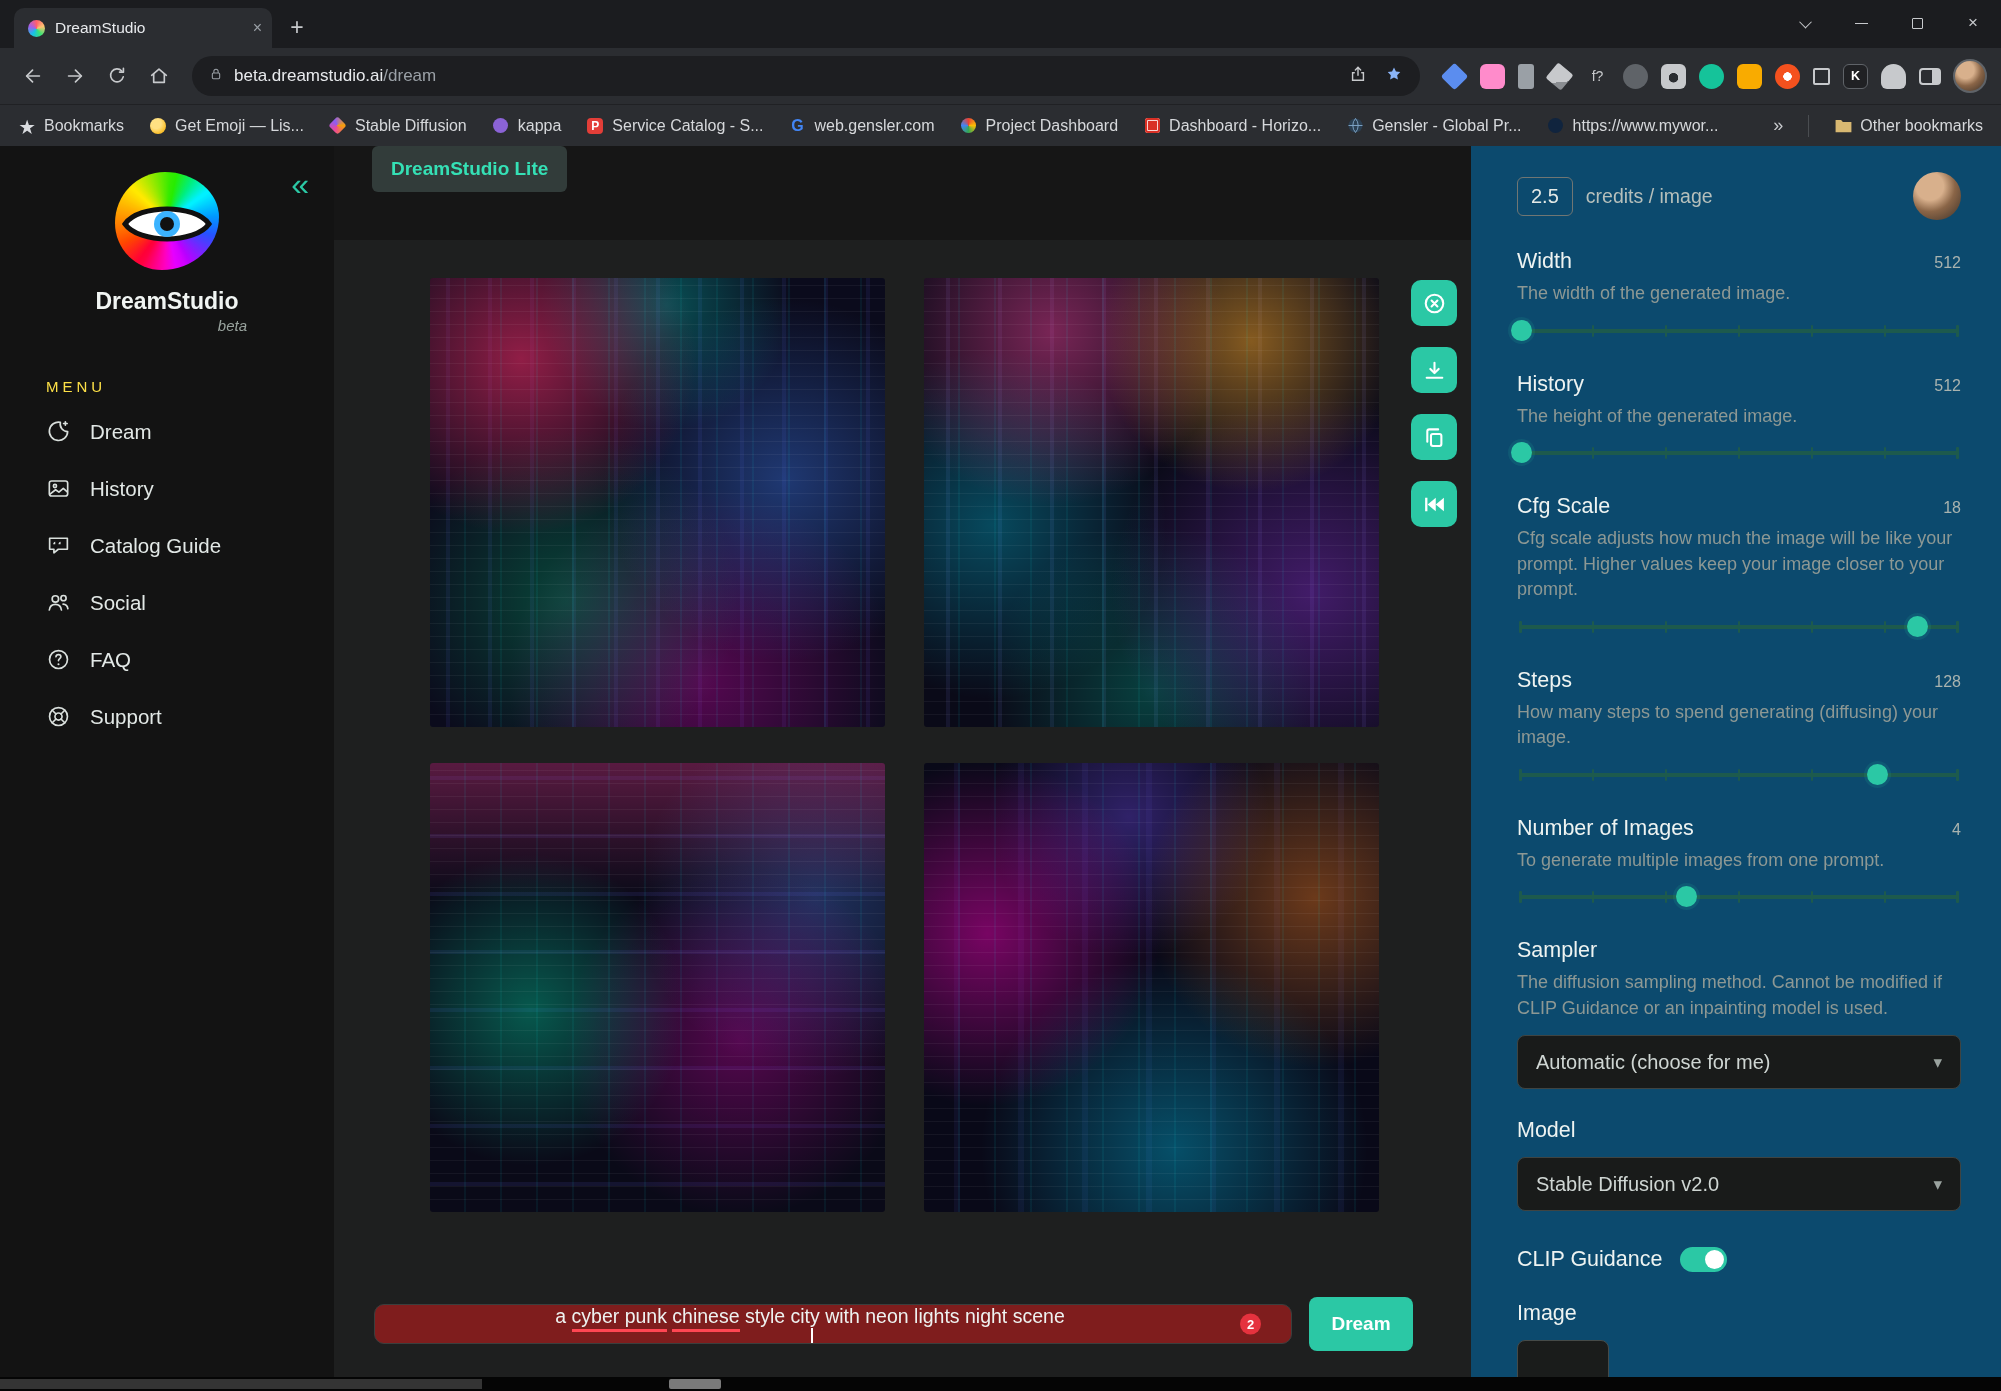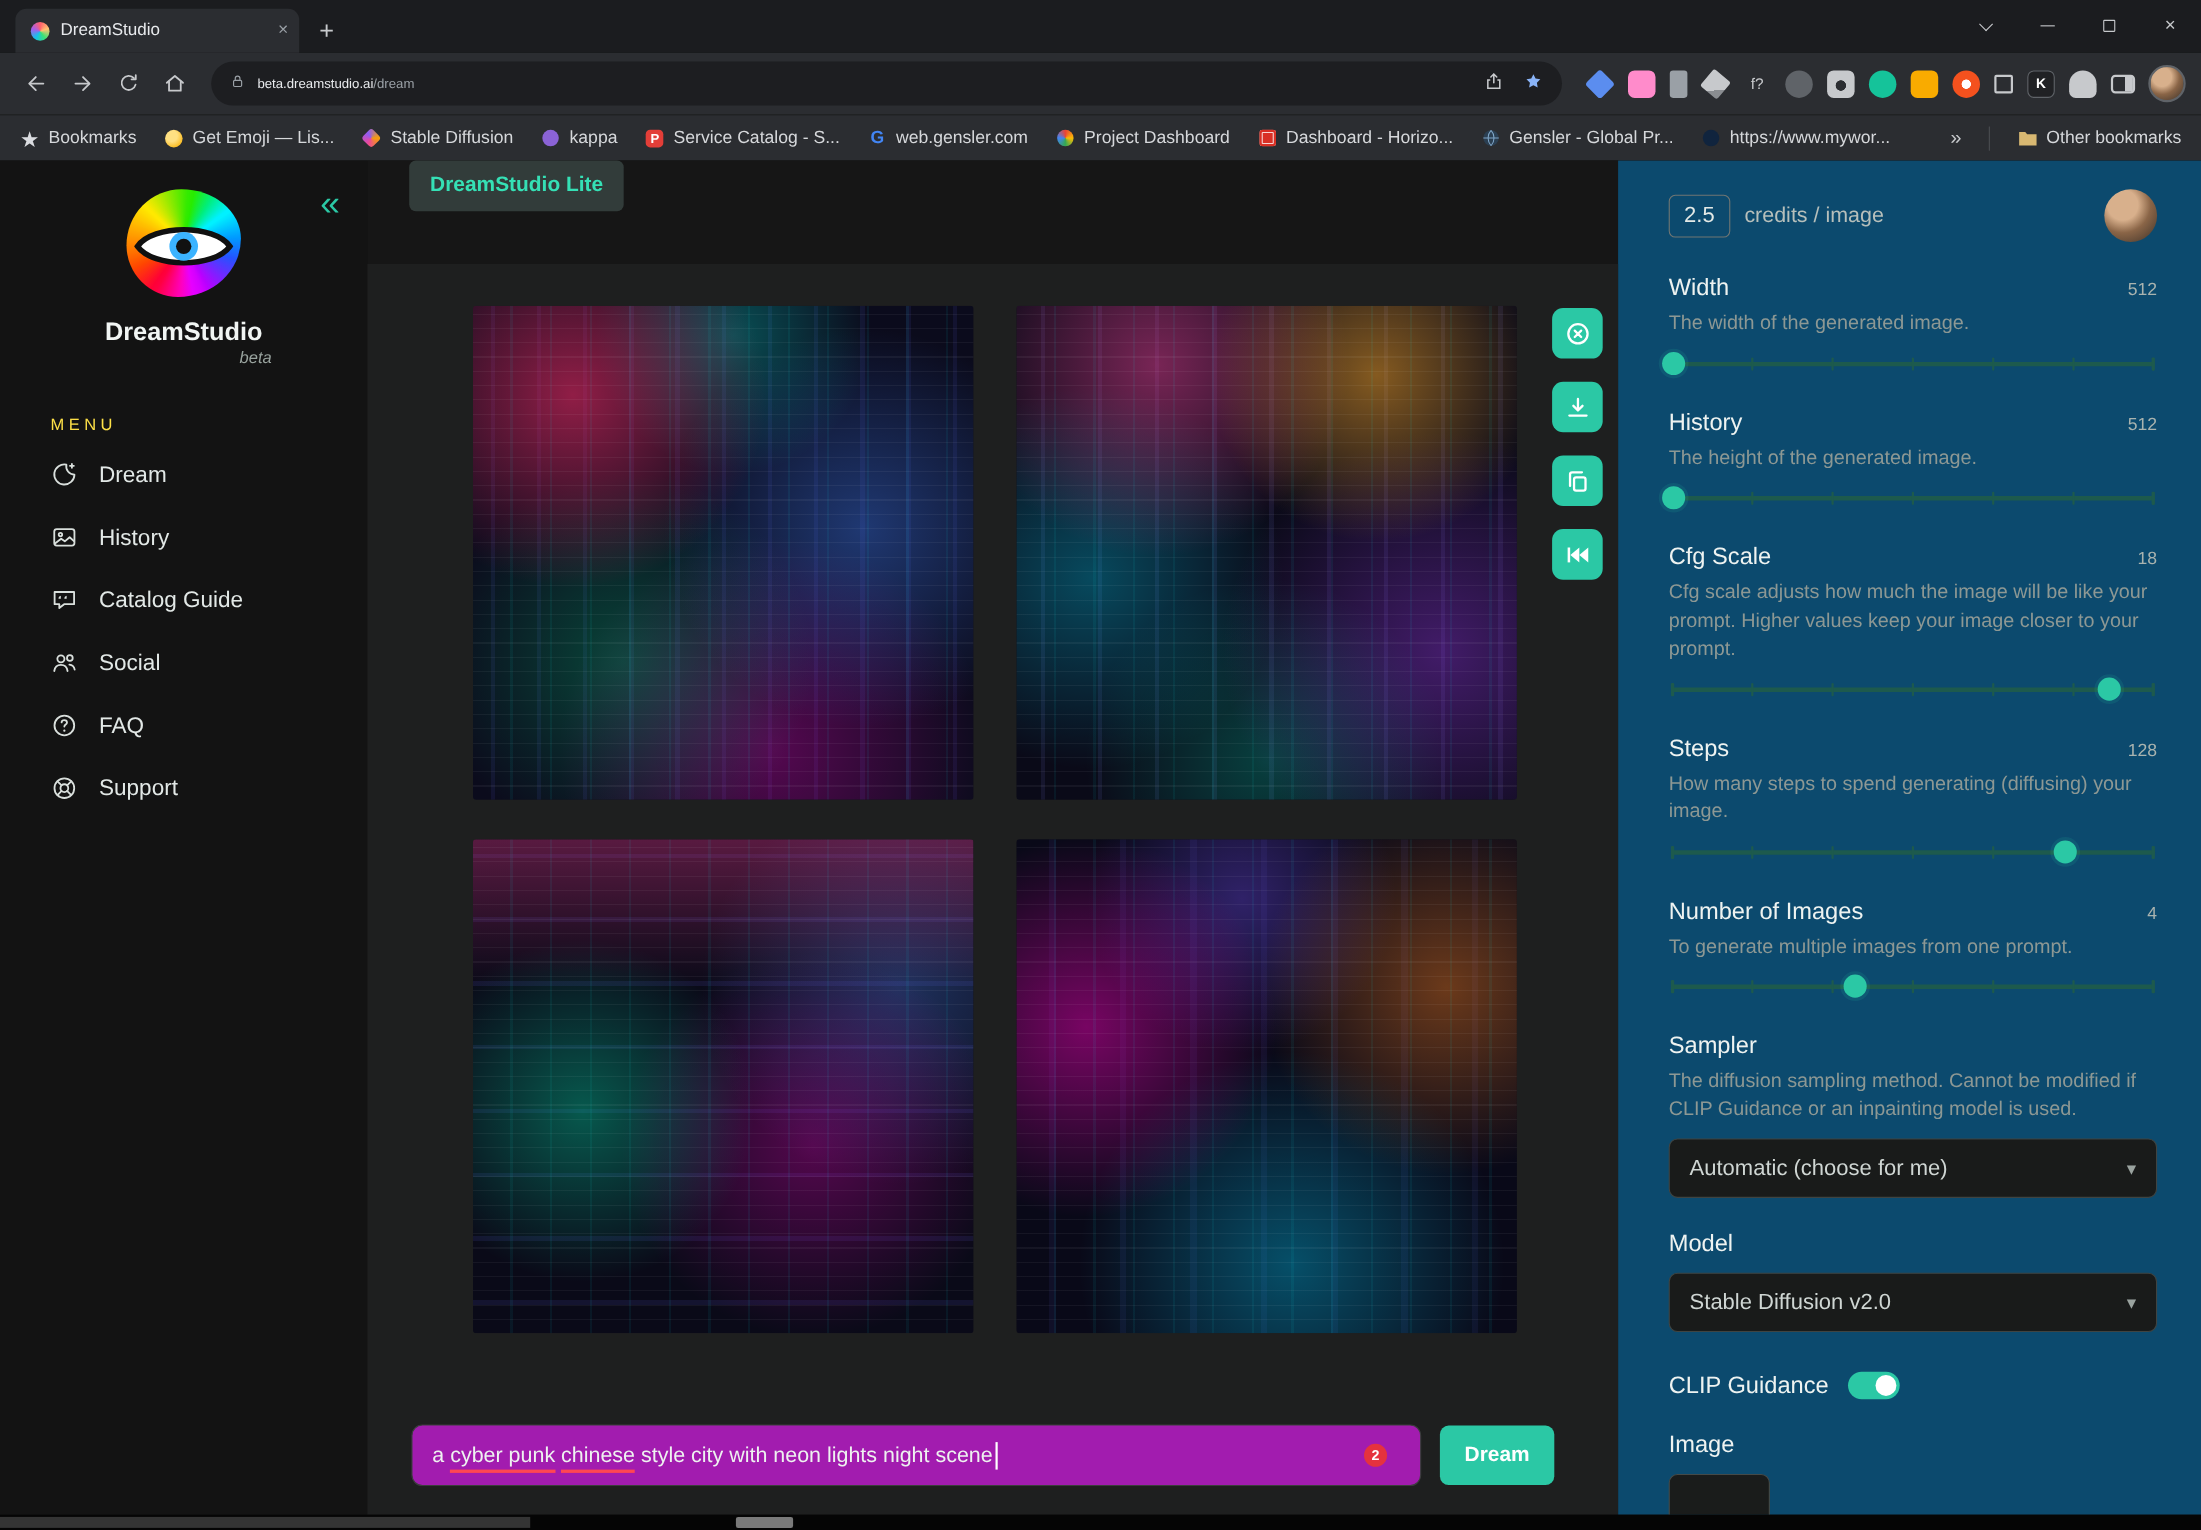--- a/index.html
+++ b/index.html
@@ -20,21 +20,21 @@
   .winbtn { width:56px; height:46px; display:grid; place-items:center; color:#c7c9cc; font-size:17px; }
   .chev-down { width:9px; height:9px; border-right:1.6px solid #c7c9cc; border-bottom:1.6px solid #c7c9cc; transform:rotate(45deg) translate(-1px,-1px); }
   .min-glyph { width:13px; border-top:1.6px solid #c7c9cc; }
   .max-glyph { width:11px; height:11px; border:1.4px solid #c7c9cc; border-radius:1px; }
 
   .toolbar { height:56px; background:var(--chrome2); display:flex; align-items:center; padding:0 14px 0 14px; gap:4px; }
   .navbtn { width:38px; height:38px; display:grid; place-items:center; color:#c7c9cc; flex:none; }
   .navbtn svg { width:22px; height:22px; stroke:#c7c9cc; stroke-width:1.8; fill:none; stroke-linecap:round; stroke-linejoin:round; }
   .addressbar { flex:1; min-width:0; height:40px; background:var(--pill); border-radius:20px; display:flex; align-items:center; padding:0 16px; margin:0 10px; gap:10px; }
   .lock-icon svg { width:16px; height:16px; stroke:var(--muted); stroke-width:1.6; fill:none; }
-  .url { font-size:12px; white-space:nowrap; overflow:hidden; }
+  .url { font-size:17px; white-space:nowrap; overflow:hidden; }
   .url-host { color:#e8eaed; } .url-path { color:var(--muted); }
   .pill-icons { margin-left:auto; display:flex; gap:16px; align-items:center; }
   .pill-icons svg { width:20px; height:20px; stroke:#c7c9cc; stroke-width:1.7; fill:none; stroke-linecap:round; }
   .star-fill svg { stroke:none; }
   .extrow { display:flex; align-items:center; gap:13px; margin:0 8px; }
   .ext { width:25px; height:25px; border-radius:6px; display:grid; place-items:center; font-size:12.5px; font-weight:700; color:#dfe1e5; flex:none; }
   .e1 { background:#5b8def; transform:rotate(45deg) scale(.78); border-radius:4px; }
   .e2 { background:#ff8bcb; }
   .e3 { background:#9aa0a6; width:16px; border-radius:3px; }
   .e4 { background:linear-gradient(135deg,#c7c9cc 70%,#8a8d91 70%); transform:rotate(40deg) scale(.8); border-radius:3px; }
@@ -120,22 +120,22 @@
       radial-gradient(circle at 86% 30%, rgba(255,130,30,.4), transparent 34%),
       radial-gradient(circle at 55% 86%, rgba(0,210,255,.35), transparent 42%),
       radial-gradient(circle at 45% 12%, rgba(120,80,255,.35), transparent 30%),
       repeating-linear-gradient(90deg, #090918 0 30px, #101028 30px 36px, #090918 36px 64px), #060614; }
 
   .actions { position:absolute; top:40px; right:14px; display:flex; flex-direction:column; gap:21px; }
   .abtn { width:46px; height:46px; border-radius:10px; background:var(--accent); display:grid; place-items:center; cursor:pointer; }
   .abtn svg { width:25px; height:25px; stroke:#fff; stroke-width:2; fill:none; stroke-linecap:round; stroke-linejoin:round; }
 
   .promptbar { position:absolute; left:40px; bottom:26px; display:flex; align-items:center; gap:17px; }
-  .prompt { position:relative; width:918px; height:56px; background:#a21caf; border:1.5px solid #3b3e3d; border-radius:10px;
-            display:flex; align-items:center; padding:0 64px 0 18px; color:#eef2f0; font-size:19.5px; white-space:pre; }
+  .prompt { position:relative; width:918px; height:40px; background:#7f1d1d; border:1.5px solid #3b3e3d; border-radius:10px;
+            display:flex; align-items:center; padding:0 64px 0 18px; color:#eef2f0; font-size:19.5px; white-space:pre;flex-direction:column; }
   .miss { border-bottom:3px solid #ff4653; padding-bottom:2px; }
   .caret { width:2px; height:25px; background:#fff; margin-left:3px; }
   .pbadge { position:absolute; right:30px; top:50%; transform:translateY(-50%); width:21px; height:21px; border-radius:50%;
             background:#e5323e; color:#fff; font-size:13px; font-weight:700; display:grid; place-items:center; }
   .dream-btn { width:104px; height:54px; border-radius:8px; background:var(--accent); color:#fff; font-size:19px; font-weight:600;
                display:grid; place-items:center; cursor:pointer; }
 
   
   .rightpanel { width:530px; flex:none; background:#0c4a6e; padding:26px 40px 0 46px; overflow:hidden; }
   .credits-row { display:flex; align-items:center; gap:13px; }

